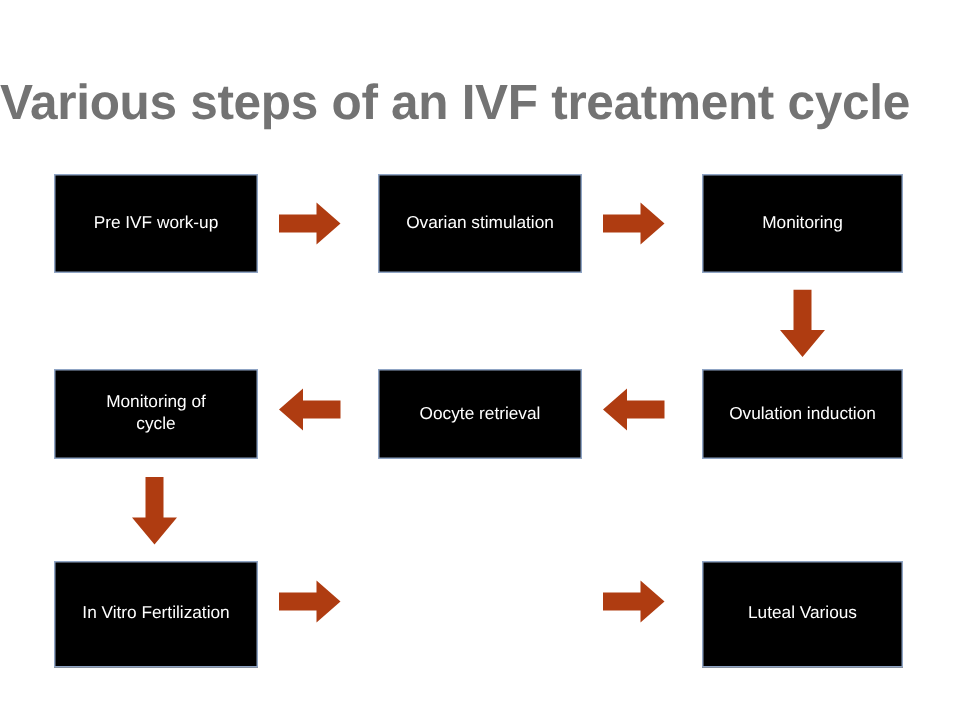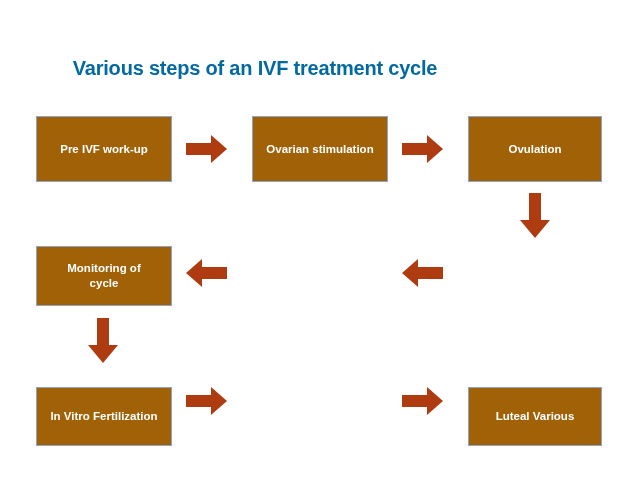--- a/index.html
+++ b/index.html
@@ -22,55 +22,55 @@
     background: #ffffff;
   }
 
   
   .title {
     position: absolute;
     left: 0;
     top: 52px;
     width: 510px;
     text-align: center;
-    color: #0369a1;
-    font-size: 20px;
+    color: #737373;
+    font-size: 33px;
     font-weight: bold;
     letter-spacing: -0.2px;
     line-height: 32px;
     white-space: nowrap;
   }
 
   
   .node {
     position: absolute;
-    background: #a16207;
+    background: #000000;
     border: 1px solid #8FA4C4;
     box-sizing: border-box;
     display: flex;
     align-items: center;
     justify-content: center;
     text-align: center;
     color: #ffffff;
     font-size: 11.5px;
-    font-weight: bold;
+    font-weight: normal;
     line-height: 15px;
     padding: 2px 6px;
   }
   .node span { display: block; }
 
   
   .col1 { left: 36px;  width: 136px; }
   .col2 { left: 252px; width: 136px; }
   .col3 { left: 468px; width: 134px; }
 
   
   .row1 { top: 116px; height: 66px; }
   .row2 { top: 246px; height: 60px; }
-  .row3 { top: 387px; height: 59px; }
+  .row3 { top: 374px; height: 71px; }
 
   
   .arrow {
     position: absolute;
   }
   .arrow svg { display: block; }
 
   
   .ah-r1a { left: 186px; top: 134px; }
   .ah-r1b { left: 402px; top: 134px; }
@@ -104,21 +104,21 @@
     <span>Ovarian stimulation</span>
   </div>
 
   <div class="arrow ah-r1b">
     <svg width="42" height="30" viewBox="0 0 42 30" aria-hidden="true">
       <polygon points="0,9 25,9 25,1 41,15 25,29 25,21 0,21" fill="#AF3C11"></polygon>
     </svg>
   </div>
 
   <div class="node col3 row1">
-    <span>Ovulation</span>
+    <span>Monitoring</span>
   </div>
 
   <div class="arrow av-right">
     <svg width="34" height="46" viewBox="0 0 34 46" aria-hidden="true">
       <polygon points="11,0 23,0 23,27 32,27 17,45 2,27 11,27" fill="#AF3C11"></polygon>
     </svg>
   </div>
 
   <div class="node col1 row2">
     <div>
@@ -126,27 +126,33 @@
       <span>cycle</span>
     </div>
   </div>
 
   <div class="arrow ah-r2a">
     <svg width="42" height="30" viewBox="0 0 42 30" aria-hidden="true">
       <polygon points="41,9 16,9 16,1 0,15 16,29 16,21 41,21" fill="#AF3C11"></polygon>
     </svg>
   </div>
 
+  <div class="node col2 row2">
+    <span>Oocyte retrieval</span>
+  </div>
 
   <div class="arrow ah-r2b">
     <svg width="42" height="30" viewBox="0 0 42 30" aria-hidden="true">
       <polygon points="41,9 16,9 16,1 0,15 16,29 16,21 41,21" fill="#AF3C11"></polygon>
     </svg>
   </div>
 
+  <div class="node col3 row2">
+    <span>Ovulation induction</span>
+  </div>
 
   <div class="arrow av-left">
     <svg width="34" height="46" viewBox="0 0 34 46" aria-hidden="true">
       <polygon points="11,0 23,0 23,27 32,27 17,45 2,27 11,27" fill="#AF3C11"></polygon>
     </svg>
   </div>
 
   <div class="node col1 row3">
     <span>In Vitro Fertilization</span>
   </div>

